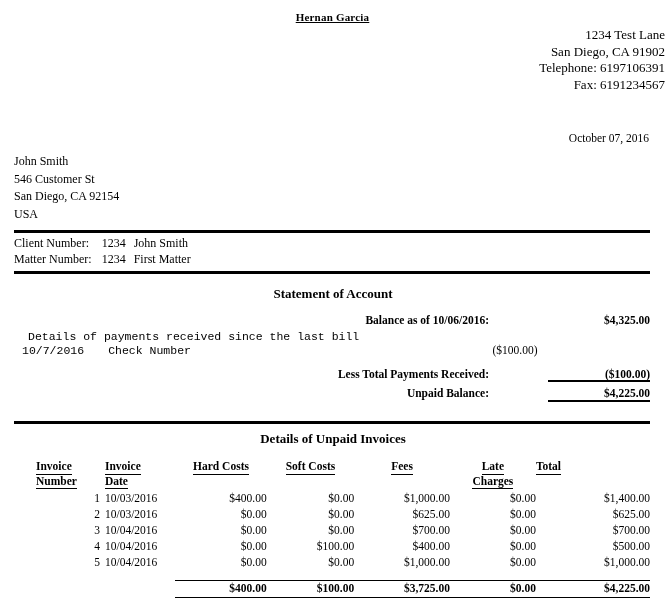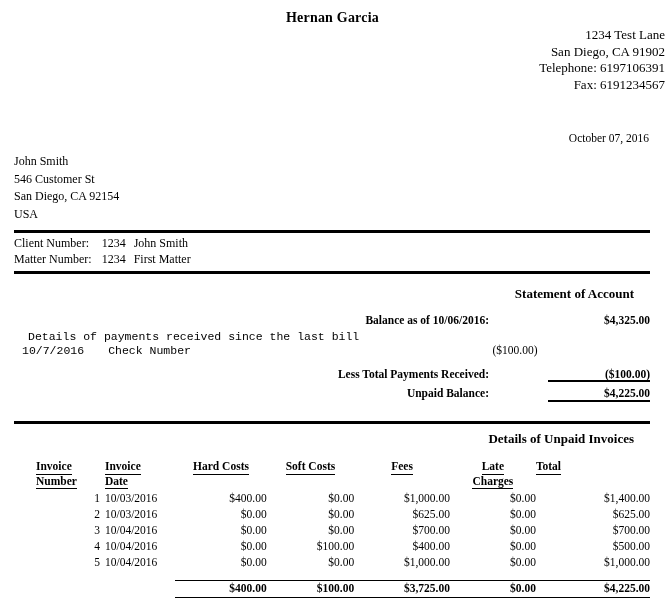--- a/index.html
+++ b/index.html
@@ -21,24 +21,25 @@
 
   
   .letterhead {
     position: absolute;
     left: 0;
     top: 8px;
     width: 665px;
     text-align: center;
   }
   .lh-name {
-    font-size: 14px;
+    font-size: 11px;
     font-weight: bold;
     letter-spacing: .2px;
     line-height: 19px;
+    text-decoration: underline;
   }
   .lh-line {
     font-size: 13px;
     line-height: 16.5px;
     text-align: right;
   }
 
   
   .doc-date {
     position: absolute;
@@ -81,23 +82,23 @@
     line-height: 15.5px;
     vertical-align: top;
     white-space: nowrap;
   }
   .id-label { padding-right: 10px !important; }
   .id-num { padding-right: 8px !important; text-align: left; }
 
   
   .section-title {
     position: absolute;
-    left: 0;
+    left: 16px;
     width: 634px;
-    text-align: right;
+    text-align: center;
     font-size: 13px;
     font-weight: bold;
   }
 
   
   .soa-row {
     position: absolute;
     font-size: 11.5px;
     font-weight: bold;
     white-space: nowrap;

